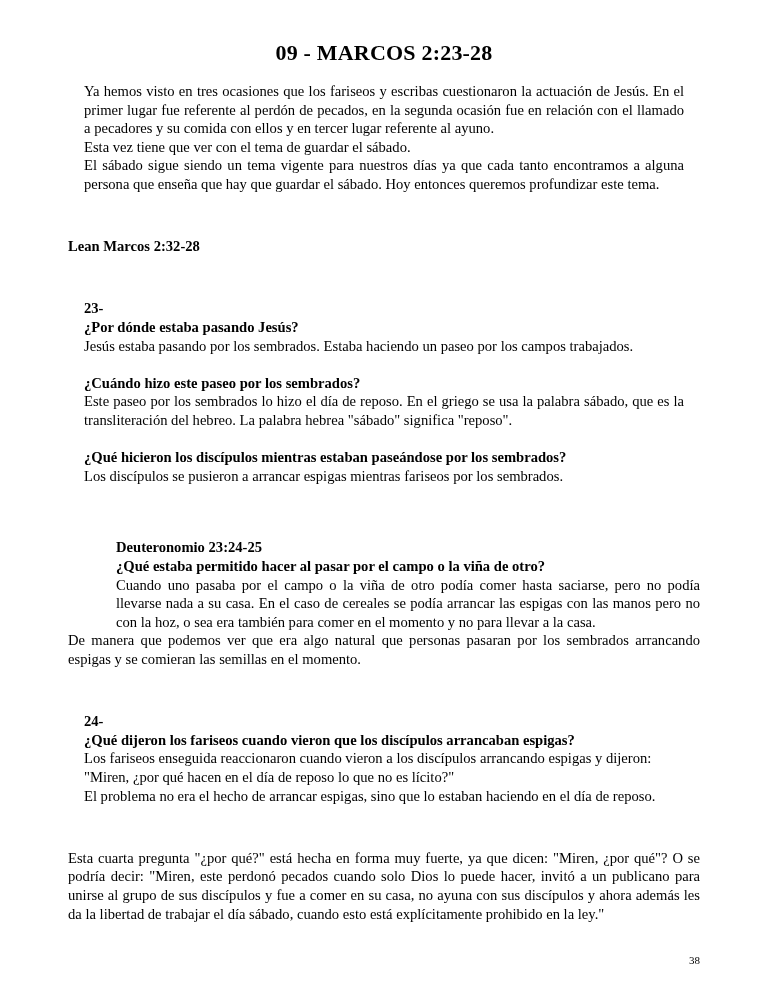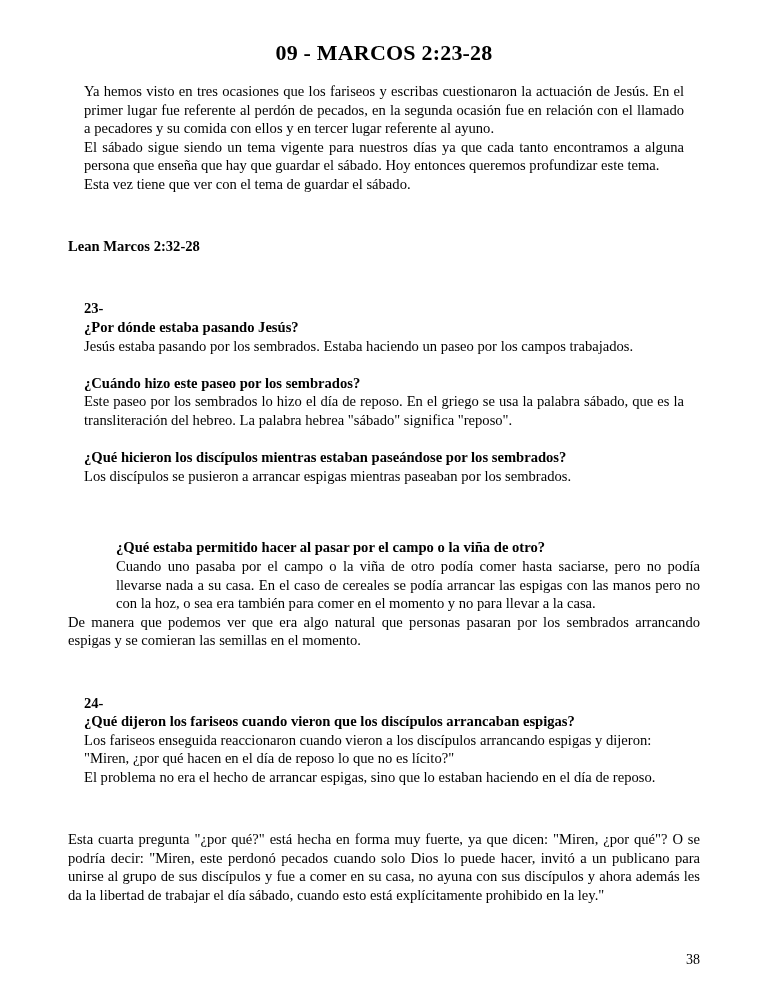--- a/index.html
+++ b/index.html
@@ -64,40 +64,40 @@
   }
   .indent-block .heading {
     text-align: left;
   }
   #page-number {
     position: absolute;
     left: 0;
     right: 68px;
     bottom: 26px;
     text-align: right;
-    font-size: 14px;
+    font-size: 11px;
     line-height: 16px;
     color: #000000;
   }
   .block {
     margin: 16px;
     padding: 0;
   }
 </style>
 </head>
 <body>
 
 <div id="page">
 
   <h1 id="doc-title">09 - MARCOS 2:23-28</h1>
 
   <div class="block">
     <p class="para">Ya hemos visto en tres ocasiones que los fariseos y escribas cuestionaron la actuación de Jesús. En el primer lugar fue referente al perdón de pecados, en la segunda ocasión fue en relación con el llamado a pecadores y su comida con ellos y en tercer lugar referente al ayuno.</p>
+    <p class="para left">Esta vez tiene que ver con el tema de guardar el sábado.</p>
     <p class="para">El sábado sigue siendo un tema vigente para nuestros días ya que cada tanto encontramos a alguna persona que enseña que hay que guardar el sábado. Hoy entonces queremos profundizar este tema.</p>
-    <p class="para left">Esta vez tiene que ver con el tema de guardar el sábado.</p>
   </div>
 
   <div class="gap"></div>
   <div class="gap-sm"></div>
 
   <p class="heading">Lean Marcos 2:32-28</p>
 
   <div class="gap"></div>
   <div class="gap-sm"></div>
 
@@ -107,29 +107,30 @@
     <p class="para left">Jesús estaba pasando por los sembrados. Estaba haciendo un paseo por los campos trabajados.</p>
 
     <div class="gap"></div>
 
     <p class="heading">¿Cuándo hizo este paseo por los sembrados?</p>
     <p class="para">Este paseo por los sembrados lo hizo el día de reposo. En el griego se usa la palabra sábado, que es la transliteración del hebreo. La palabra hebrea "sábado" significa "reposo".</p>
 
     <div class="gap"></div>
 
     <p class="heading">¿Qué hicieron los discípulos mientras estaban paseándose por los sembrados?</p>
-    <p class="para left">Los discípulos se pusieron a arrancar espigas mientras paseaban por los sembrados.</p>
+    <p class="para left">Los discípulos se pusieron a arrancar espigas mientras fariseos por los sembrados.</p>
 
     <div class="gap"></div>
 
   </div>
 
   <div class="gap"></div>
 
   <div class="indent-block">
+    <p class="heading">Deuteronomio 23:24-25</p>
     <p class="heading">¿Qué estaba permitido hacer al pasar por el campo o la viña de otro?</p>
     <p class="para">Cuando uno pasaba por el campo o la viña de otro podía comer hasta saciarse, pero no podía llevarse nada a su casa. En el caso de cereales se podía arrancar las espigas con las manos pero no con la hoz, o sea era también para comer en el momento y no para llevar a la casa.</p>
   </div>
 
   <p class="para">De manera que podemos ver que era algo natural que personas pasaran por los sembrados arrancando espigas y se comieran las semillas en el momento.</p>
 
   <div class="gap"></div>
   <div class="gap-sm"></div>
 
   <div class="block">

